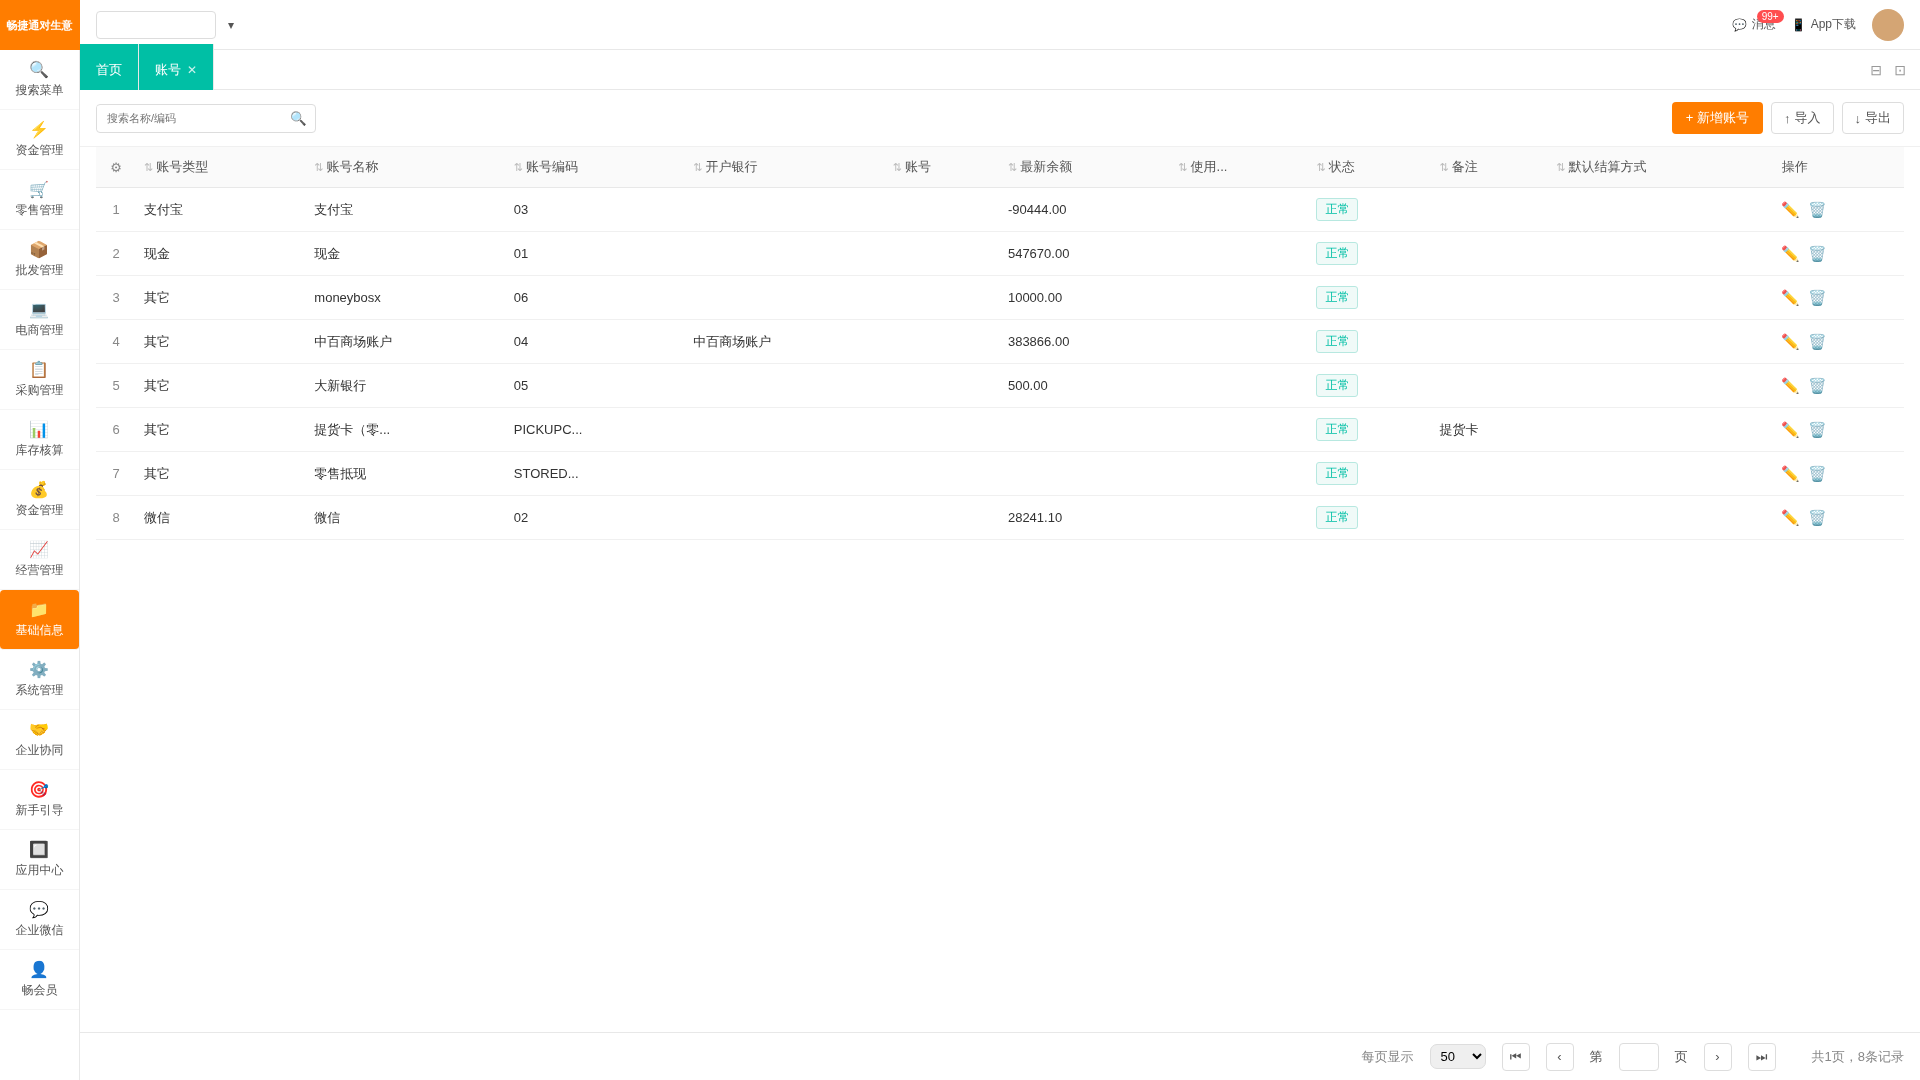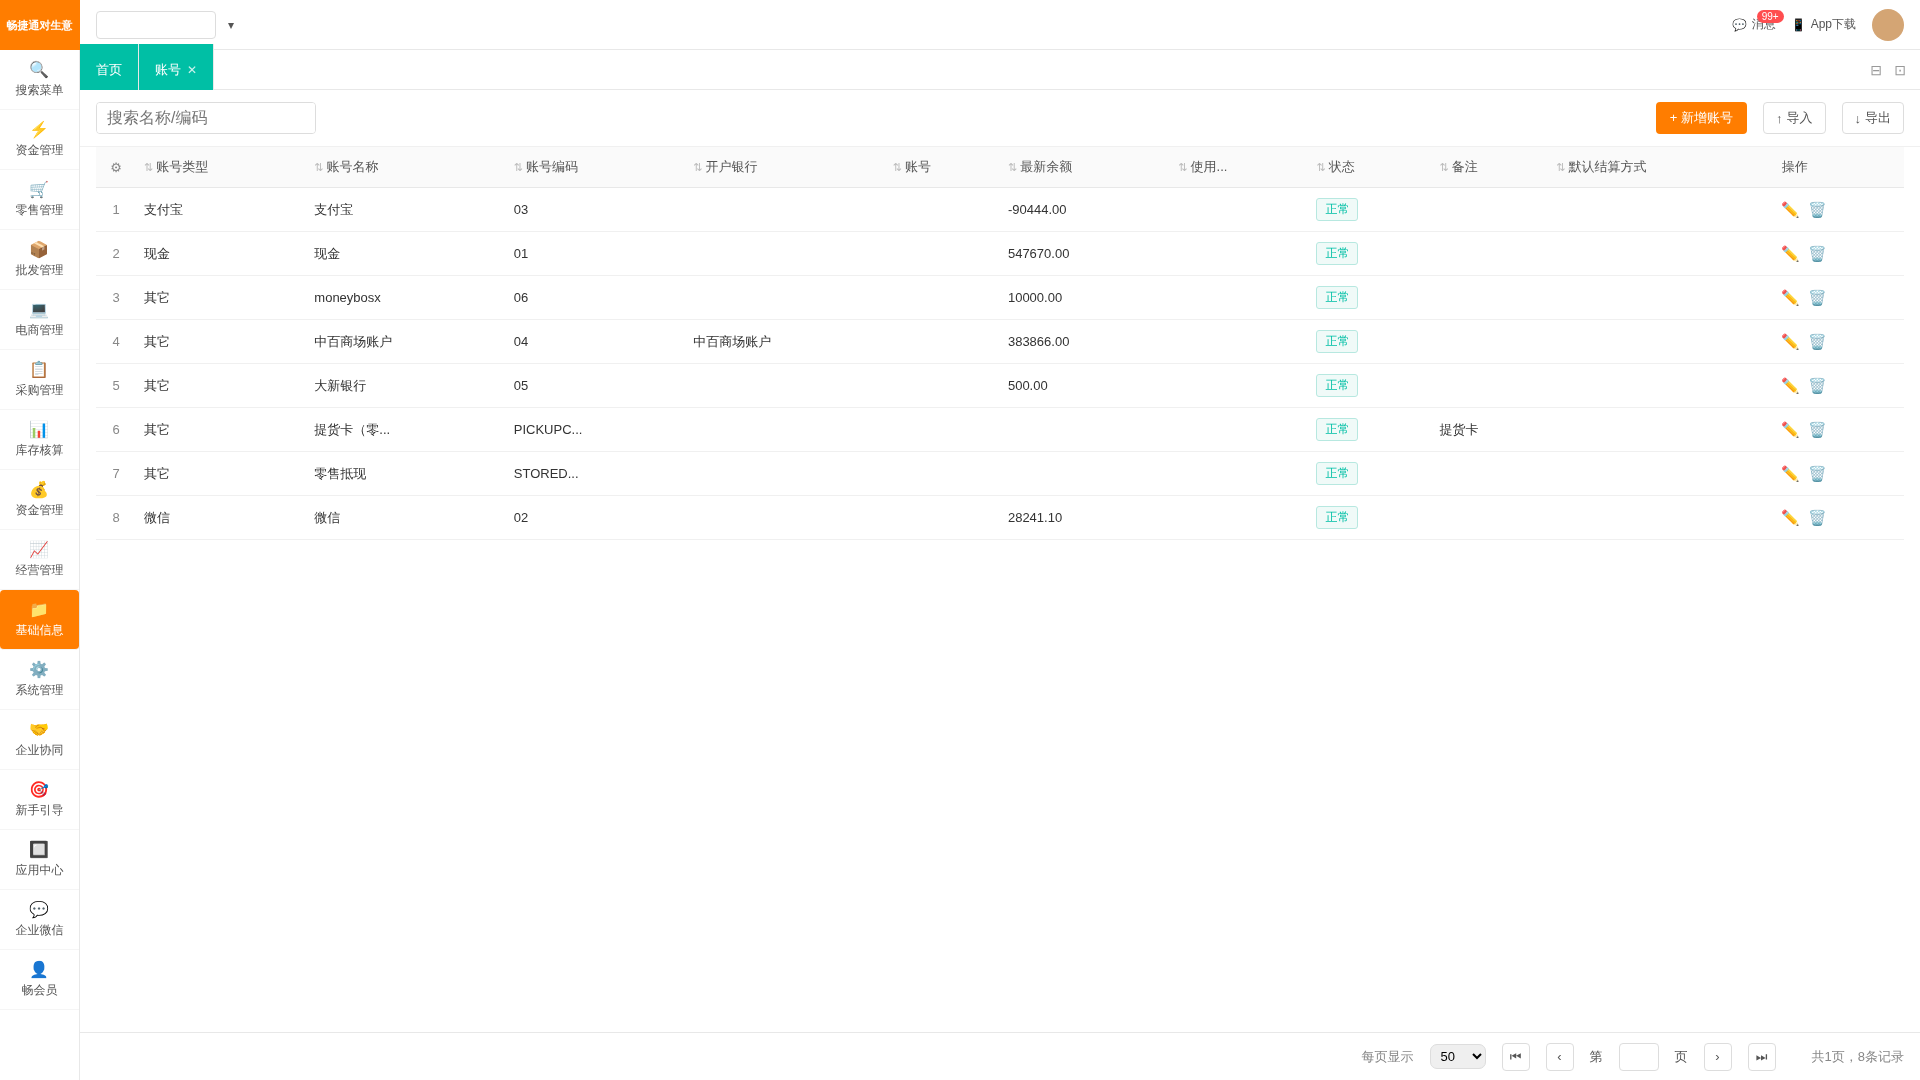--- a/index.html
+++ b/index.html
@@ -199,35 +199,35 @@
       align-items: center;
       border: 1px solid #ddd;
       border-radius: 4px;
       overflow: hidden;
       width: 220px;
     }
     .search-input {
       border: none;
       outline: none;
       padding: 6px 10px;
-      font-size: 16px;
+      font-size: 11px;
       flex: 1;
       color: #14532d;
     }
     .search-btn {
       background: none;
       border: none;
       padding: 6px 8px;
       cursor: pointer;
       color: #999;
     }
     .toolbar-right {
       display: flex;
       align-items: center;
-      gap: 16px;
+      gap: 8px;
     }
     .btn-primary {
       background: #ff7d00;
       color: #fff;
       border: none;
       border-radius: 4px;
       padding: 7px 14px;
       font-size: 13px;
       cursor: pointer;
       white-space: nowrap;

